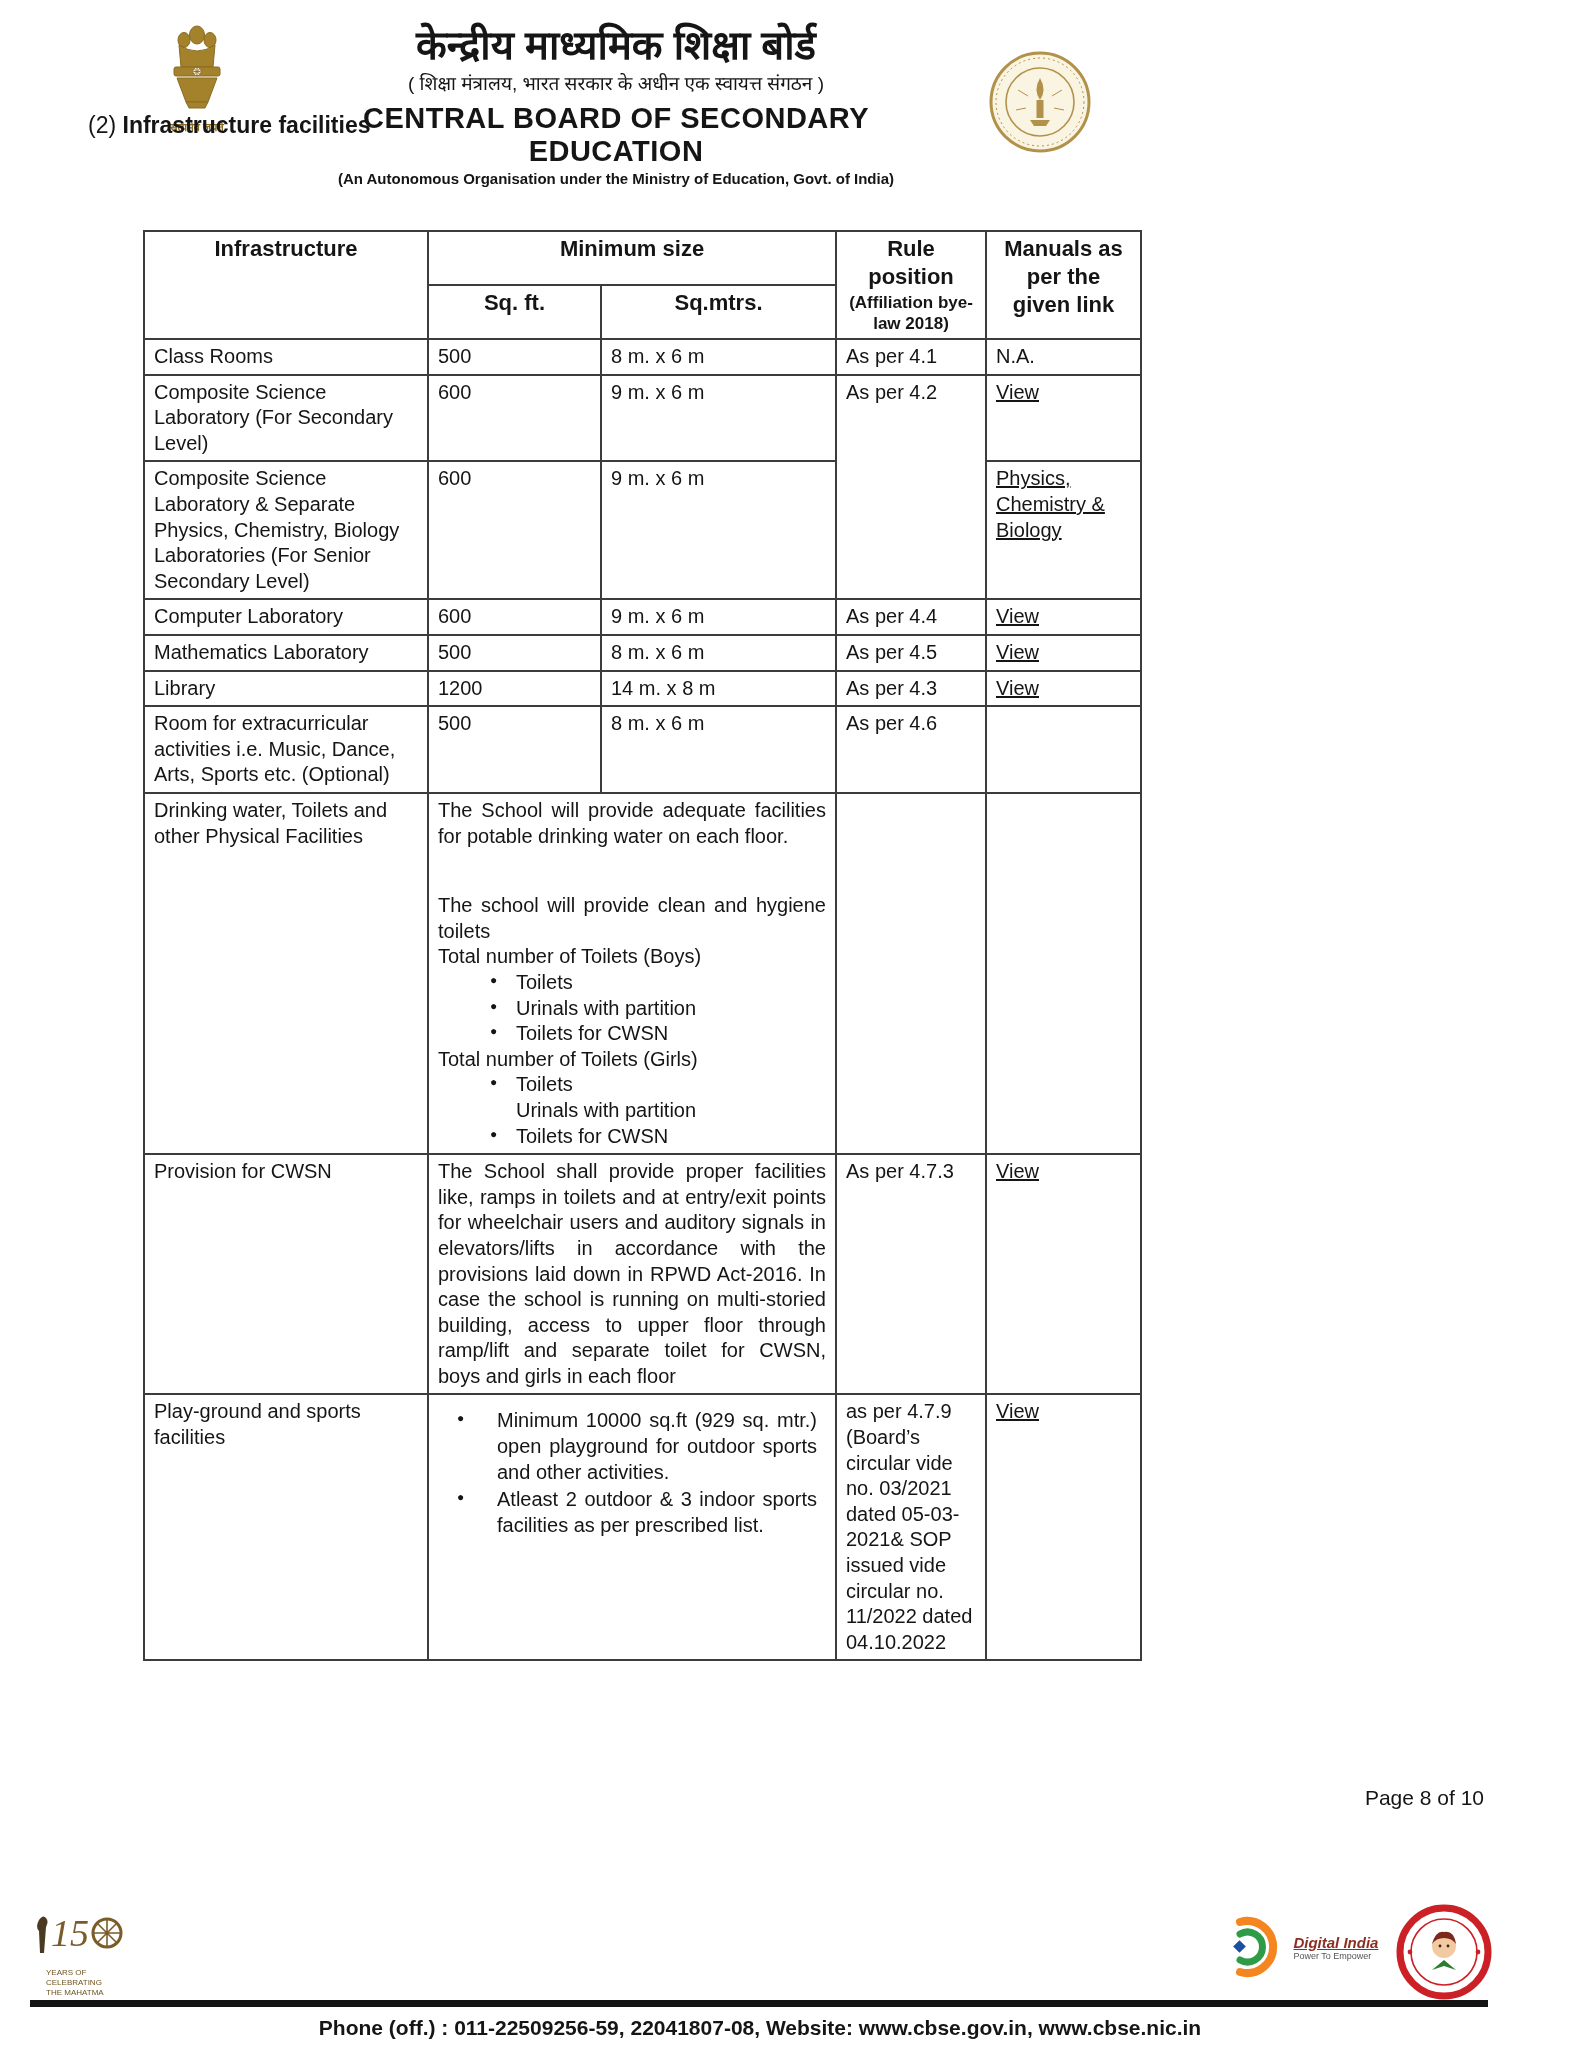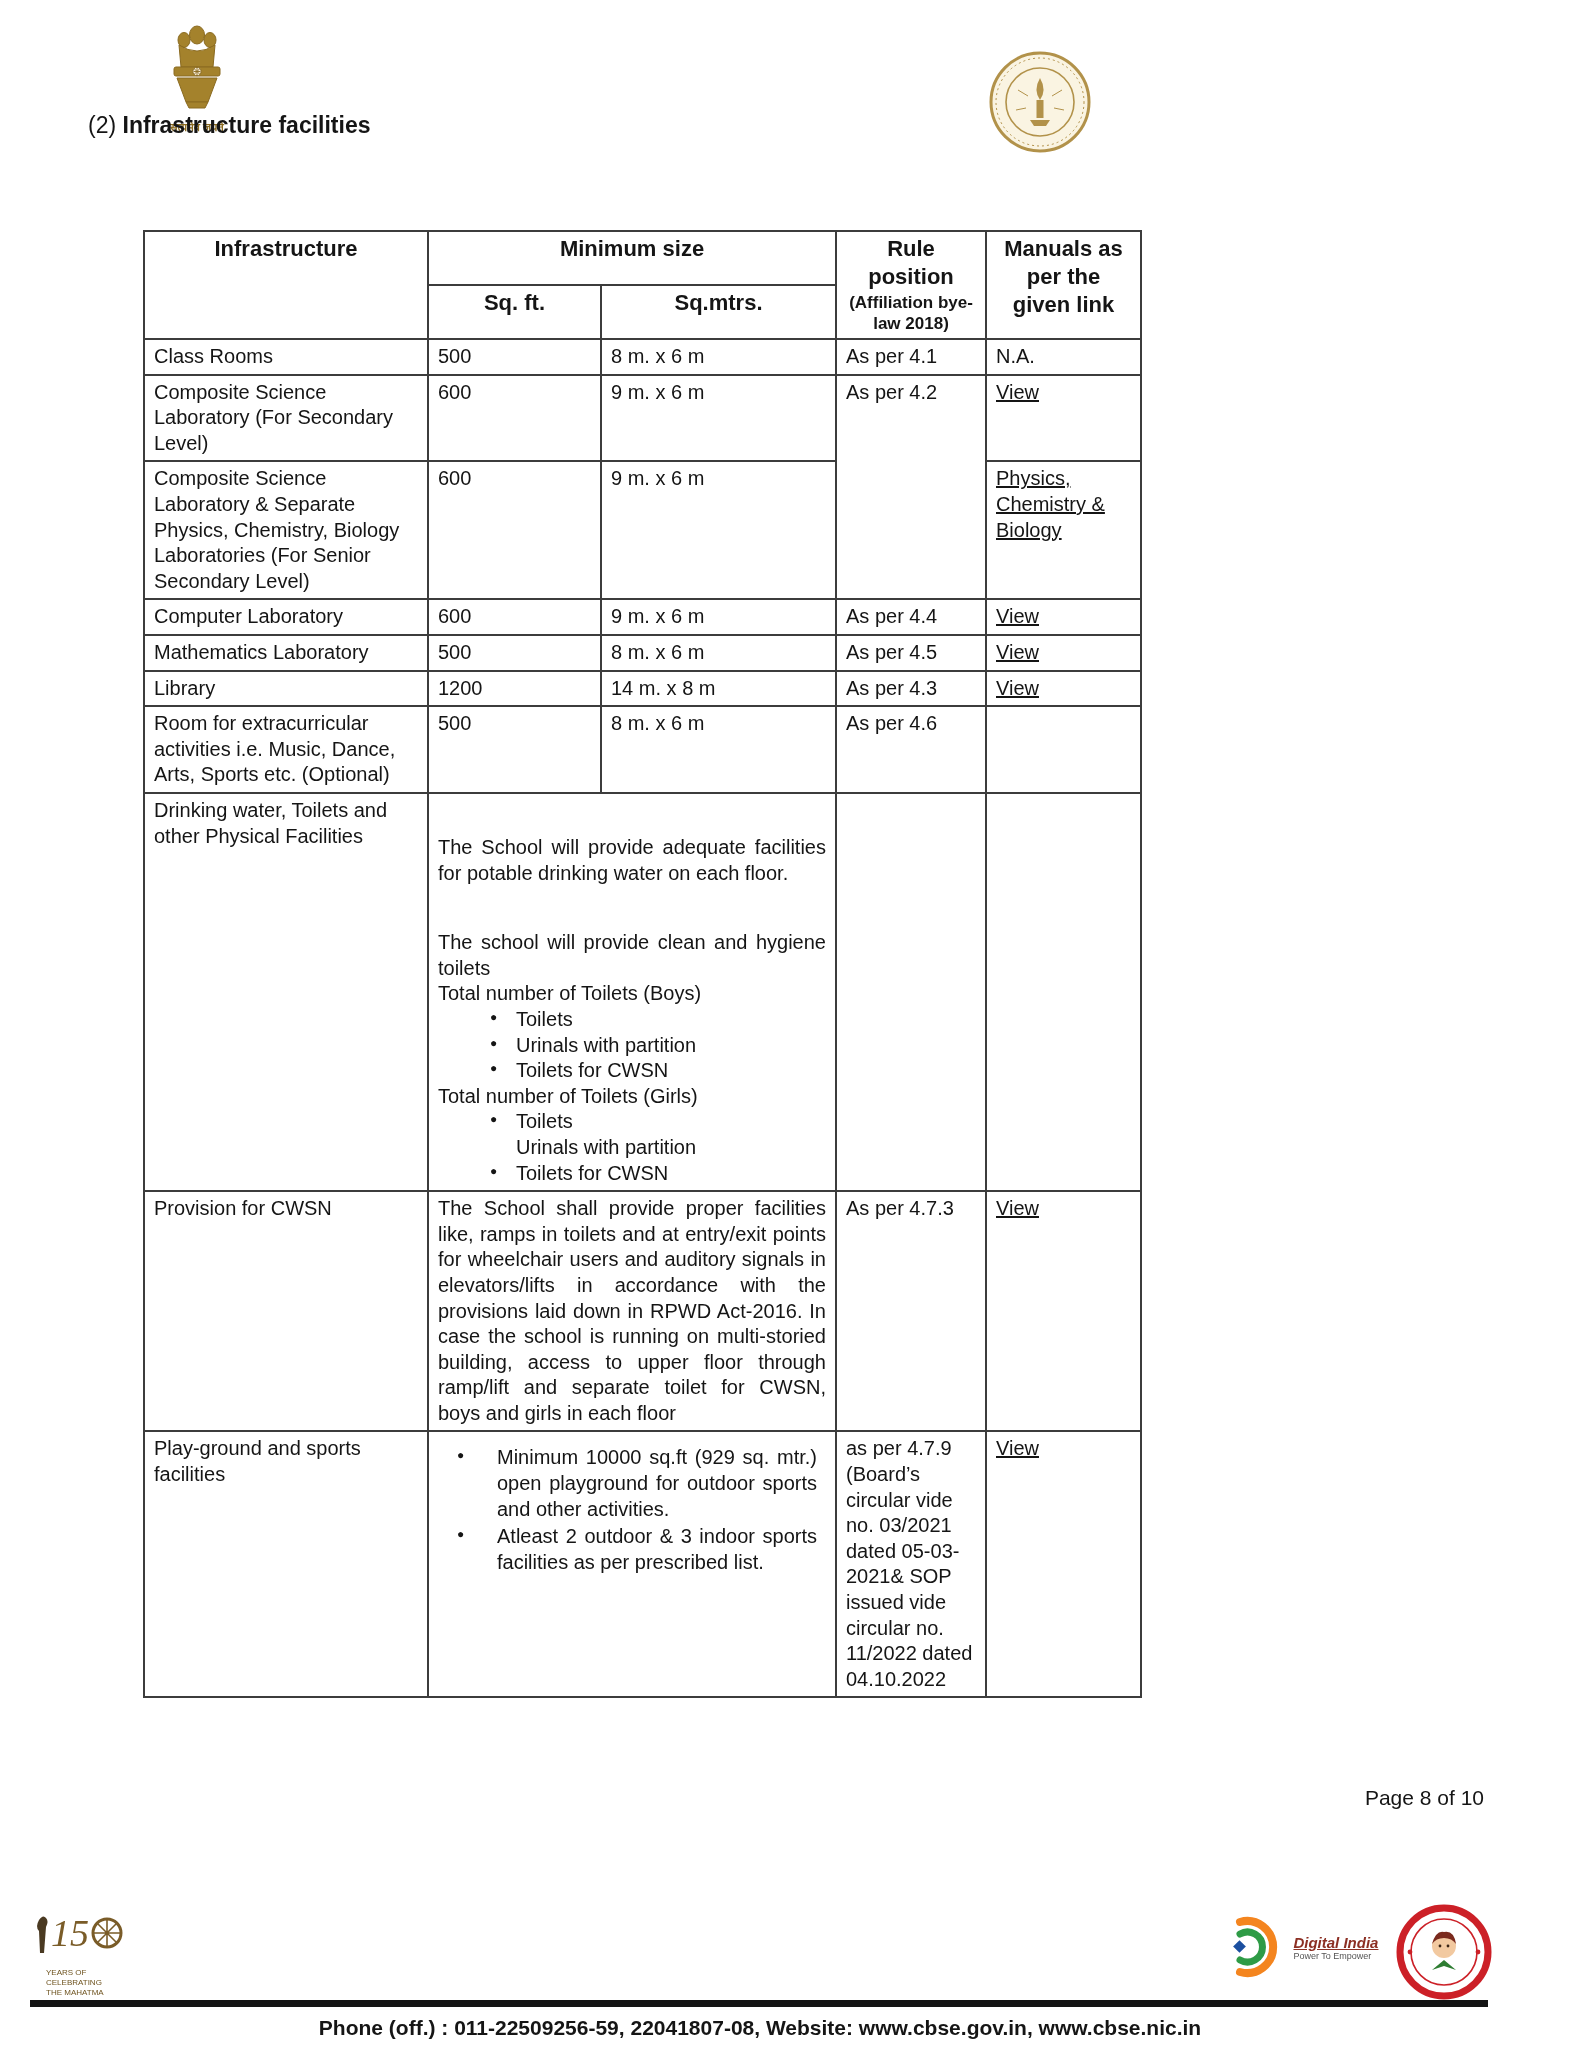--- a/index.html
+++ b/index.html
@@ -22,21 +22,21 @@
 
   
   .tbl-wrap{position:absolute;left:143px;top:230px;}
   table{border-collapse:collapse;table-layout:fixed;width:997px;}
   th,td{border:2px solid #3c3c3c;vertical-align:top;padding:4px 9px;line-height:1.28;}
   th{font-size:22px;font-weight:bold;text-align:center;padding-top:3px;}
   td{font-size:20px;text-align:left;}
   .rule-note{font-size:17px;line-height:1.2;margin-top:2px;}
   .justify{text-align:justify;}
   td p{margin:0;}
-  p.gap-after{margin-bottom:44px;margin-top:37px;}
+  p.gap-after{margin-bottom:44px;}
   ul.blist{list-style:none;margin:0;padding:0;}
   ul.blist li{position:relative;padding-left:78px;}
   ul.blist li.bullet::before{content:"●";font-size:12px;position:absolute;left:52px;top:3px;}
   ul.pglist{list-style:none;margin:9px;padding:0;}
   ul.pglist li{position:relative;padding-left:50px;margin-bottom:2px;}
   ul.pglist li::before{content:"●";font-size:12px;position:absolute;left:10px;top:3px;}
   a.doc-link{color:#151515;text-decoration:underline;cursor:pointer;}
 
   
   .page-number{position:absolute;left:1040px;top:1786px;width:444px;text-align:right;font-size:21px;}
@@ -71,20 +71,26 @@
         <rect x="27" y="45" width="46" height="9" rx="2"></rect>
         <circle cx="50" cy="49.5" r="4.2" fill="#f7efdc"></circle>
         <path d="M50 45.8 L50 53.2 M46.5 49.5 L53.5 49.5 M47.3 46.8 L52.7 52.2 M52.7 46.8 L47.3 52.2" fill="none" stroke-width=".9"></path>
         <path d="M30 56 L70 56 L61 80 L39 80 Z"></path>
         <path d="M39 80 L61 80 L58 86 L42 86 Z"></path>
       </g>
     </svg>
     <div class="emblem-motto">सत्यमेव जयते</div>
   </div>
 
+  <div class="head-center">
+    <div class="hindi-title">केन्द्रीय माध्यमिक शिक्षा बोर्ड</div>
+    <div class="hindi-sub">( शिक्षा मंत्रालय, भारत सरकार के अधीन एक स्वायत्त संगठन )</div>
+    <div class="eng-title">CENTRAL BOARD OF SECONDARY EDUCATION</div>
+    <div class="eng-sub">(An Autonomous Organisation under the Ministry of Education, Govt. of India)</div>
+  </div>
 
   <div class="seal-wrap">
     <svg width="104" height="104" viewBox="0 0 104 104">
       <circle cx="52" cy="52" r="49" fill="#faf4e2" stroke="#b2924a" stroke-width="3"></circle>
       <circle cx="52" cy="52" r="44" fill="none" stroke="#b2924a" stroke-width="1" stroke-dasharray="2 3"></circle>
       <circle cx="52" cy="52" r="34" fill="none" stroke="#b2924a" stroke-width="1.6"></circle>
       <path d="M52 28 q7 12 0 22 q-7 -10 0 -22" fill="#b2924a"></path>
       <rect x="48.5" y="50" width="7" height="18" fill="#b2924a"></rect>
       <path d="M42 70 L62 70 L58 76 L46 76 Z" fill="#b2924a"></path>
       <g stroke="#b2924a" stroke-width="1">

